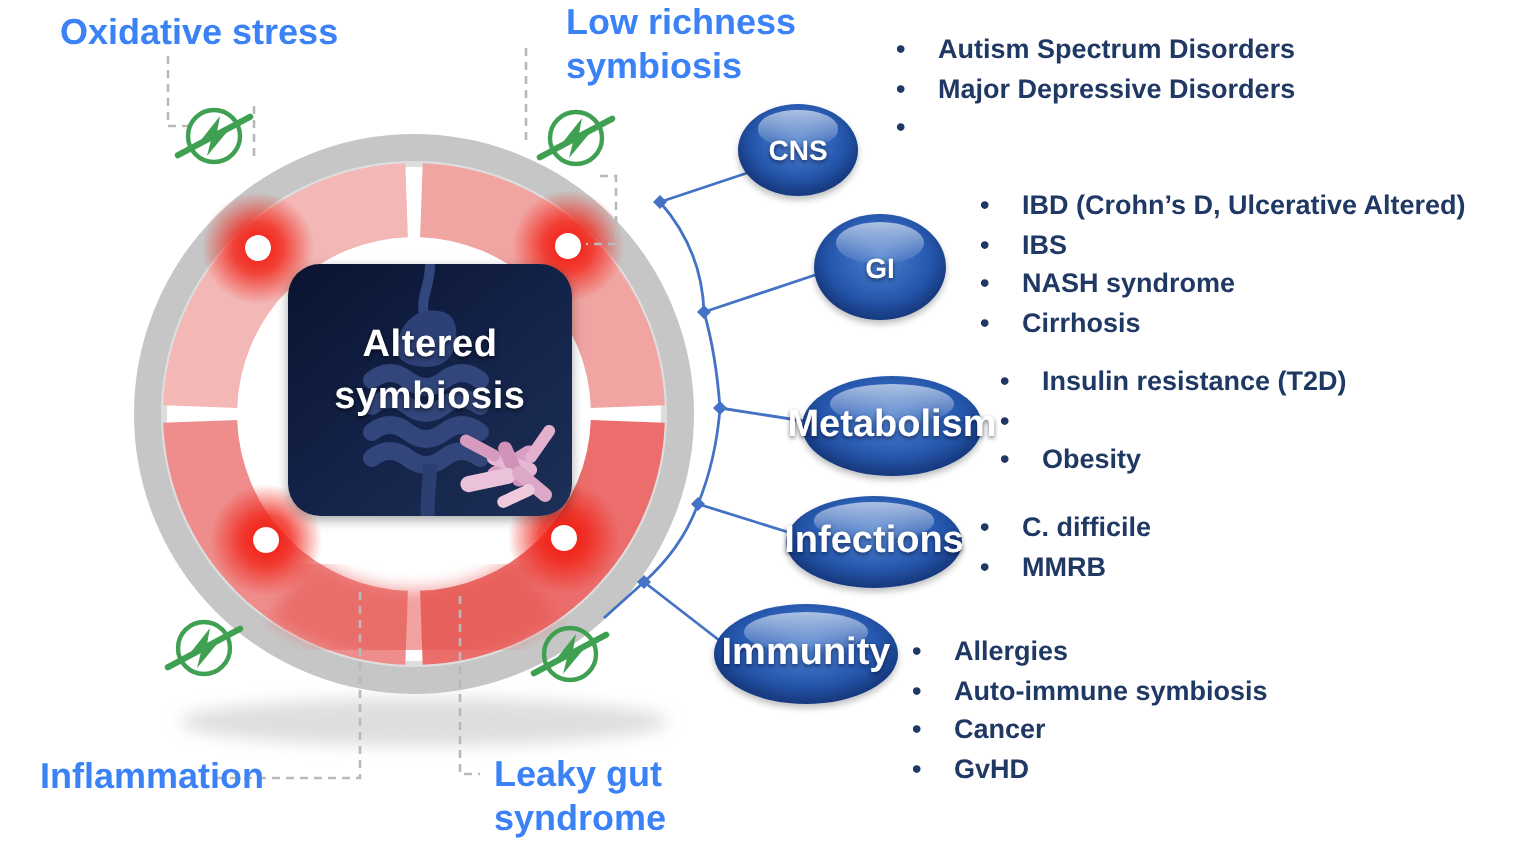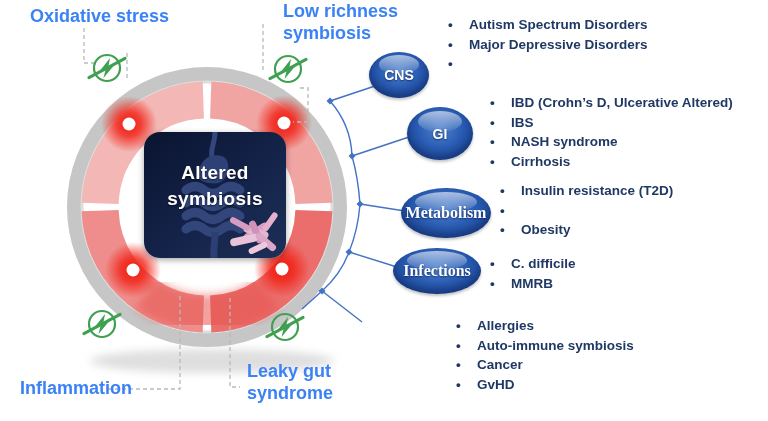--- a/index.html
+++ b/index.html
@@ -32,35 +32,35 @@
     background:linear-gradient(rgba(255,255,255,.6),rgba(255,255,255,.04));
   }
   .oval .ol{position:relative;z-index:2;color:#fff;font-weight:700;
     text-shadow:0 1px 2px rgba(0,0,30,.55);}
   #oval-cns{left:369px;top:52px;width:60px;height:46px;}
   #oval-gi{left:407px;top:107px;width:66px;height:53px;}
   #oval-metabolism{left:401px;top:188px;width:90px;height:50px;}
   #oval-infections{left:393px;top:248px;width:88px;height:46px;}
   #oval-immunity{left:357px;top:302px;width:92px;height:50px;}
   #oval-cns .ol,#oval-gi .ol{font-size:14px;}
-  #oval-metabolism .ol,#oval-infections .ol,#oval-immunity .ol{font-size:16px;font-family:Liberation Serif, serif;}
+  #oval-metabolism .ol,#oval-infections .ol,#oval-immunity .ol{font-size:19px;}
   
   .blist{position:absolute;color:#1f3864;font-size:13.5px;font-weight:600;line-height:19.5px;}
   .brow{display:flex;white-space:nowrap;}
   .bdot{width:21px;flex:0 0 21px;}
   #list-cns{left:448px;top:15px;}
   #list-gi{left:490px;top:93px;}
   #list-metabolism{left:500px;top:181px;}
   #list-infections{left:490px;top:254px;}
   #list-immunity{left:456px;top:316px;}
   
   #label-oxidative{left:30px;top:5px;}
   #label-lowrichness{left:283px;top:0;}
   #label-inflammation{left:20px;top:377px;}
-  #label-leakygut{left:247px;top:360px;}
+  #label-leakygut{left:247px;top:376px;}
 </style>
 </head>
 <body>
 
 <div id="canvas">
 
   <svg class="abs" width="768" height="421" viewBox="0 0 768 421" style="left:0;top:0;">
     <defs>
       <radialGradient id="glow" cx="50%" cy="50%" r="50%">
         <stop offset="0%" stop-color="#f2150a" stop-opacity="1"></stop>
@@ -190,20 +190,23 @@
   </div>
   <div id="oval-gi" class="oval">
     <span class="ol">GI</span>
   </div>
   <div id="oval-metabolism" class="oval">
     <span class="ol">Metabolism</span>
   </div>
   <div id="oval-infections" class="oval">
     <span class="ol">Infections</span>
   </div>
+  <div id="oval-immunity" class="oval">
+    <span class="ol">Immunity</span>
+  </div>
 
   <div id="list-cns" class="blist">
     <div class="brow">
       <span class="bdot">•</span>
       <span>Autism Spectrum Disorders</span>
       </div>
     <div class="brow">
       <span class="bdot">•</span>
       <span>Major Depressive Disorders</span>
       </div>

